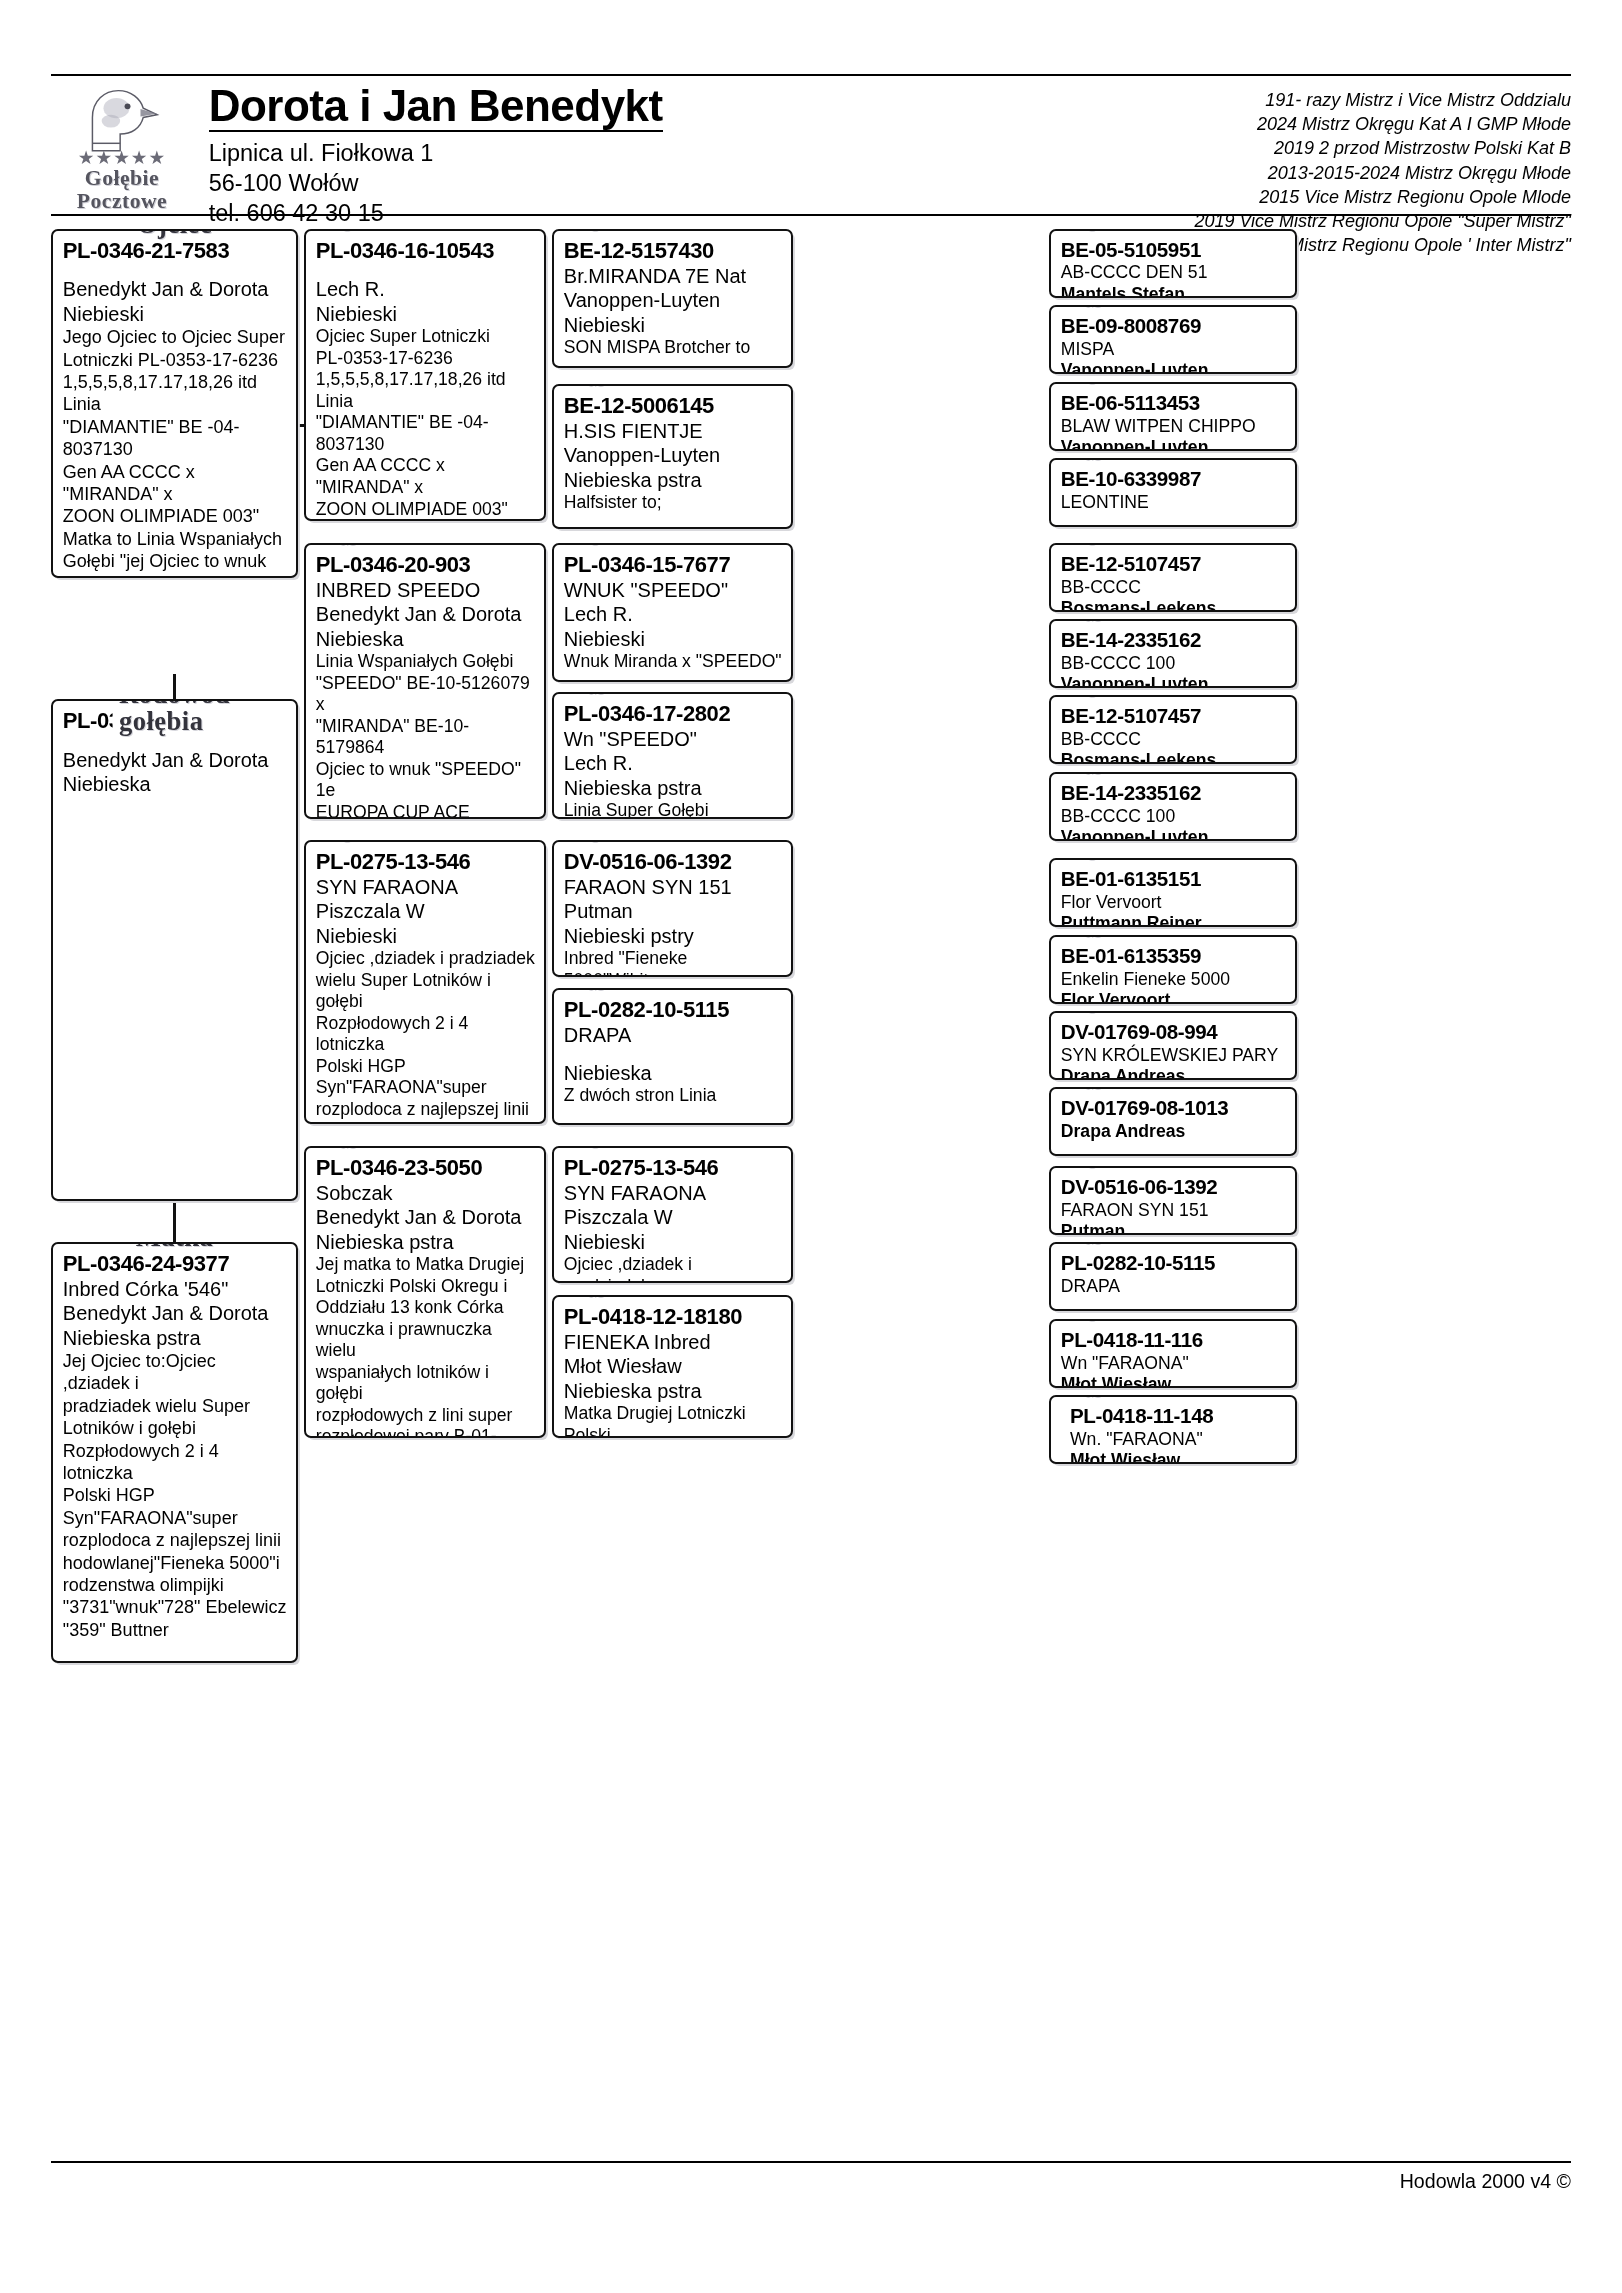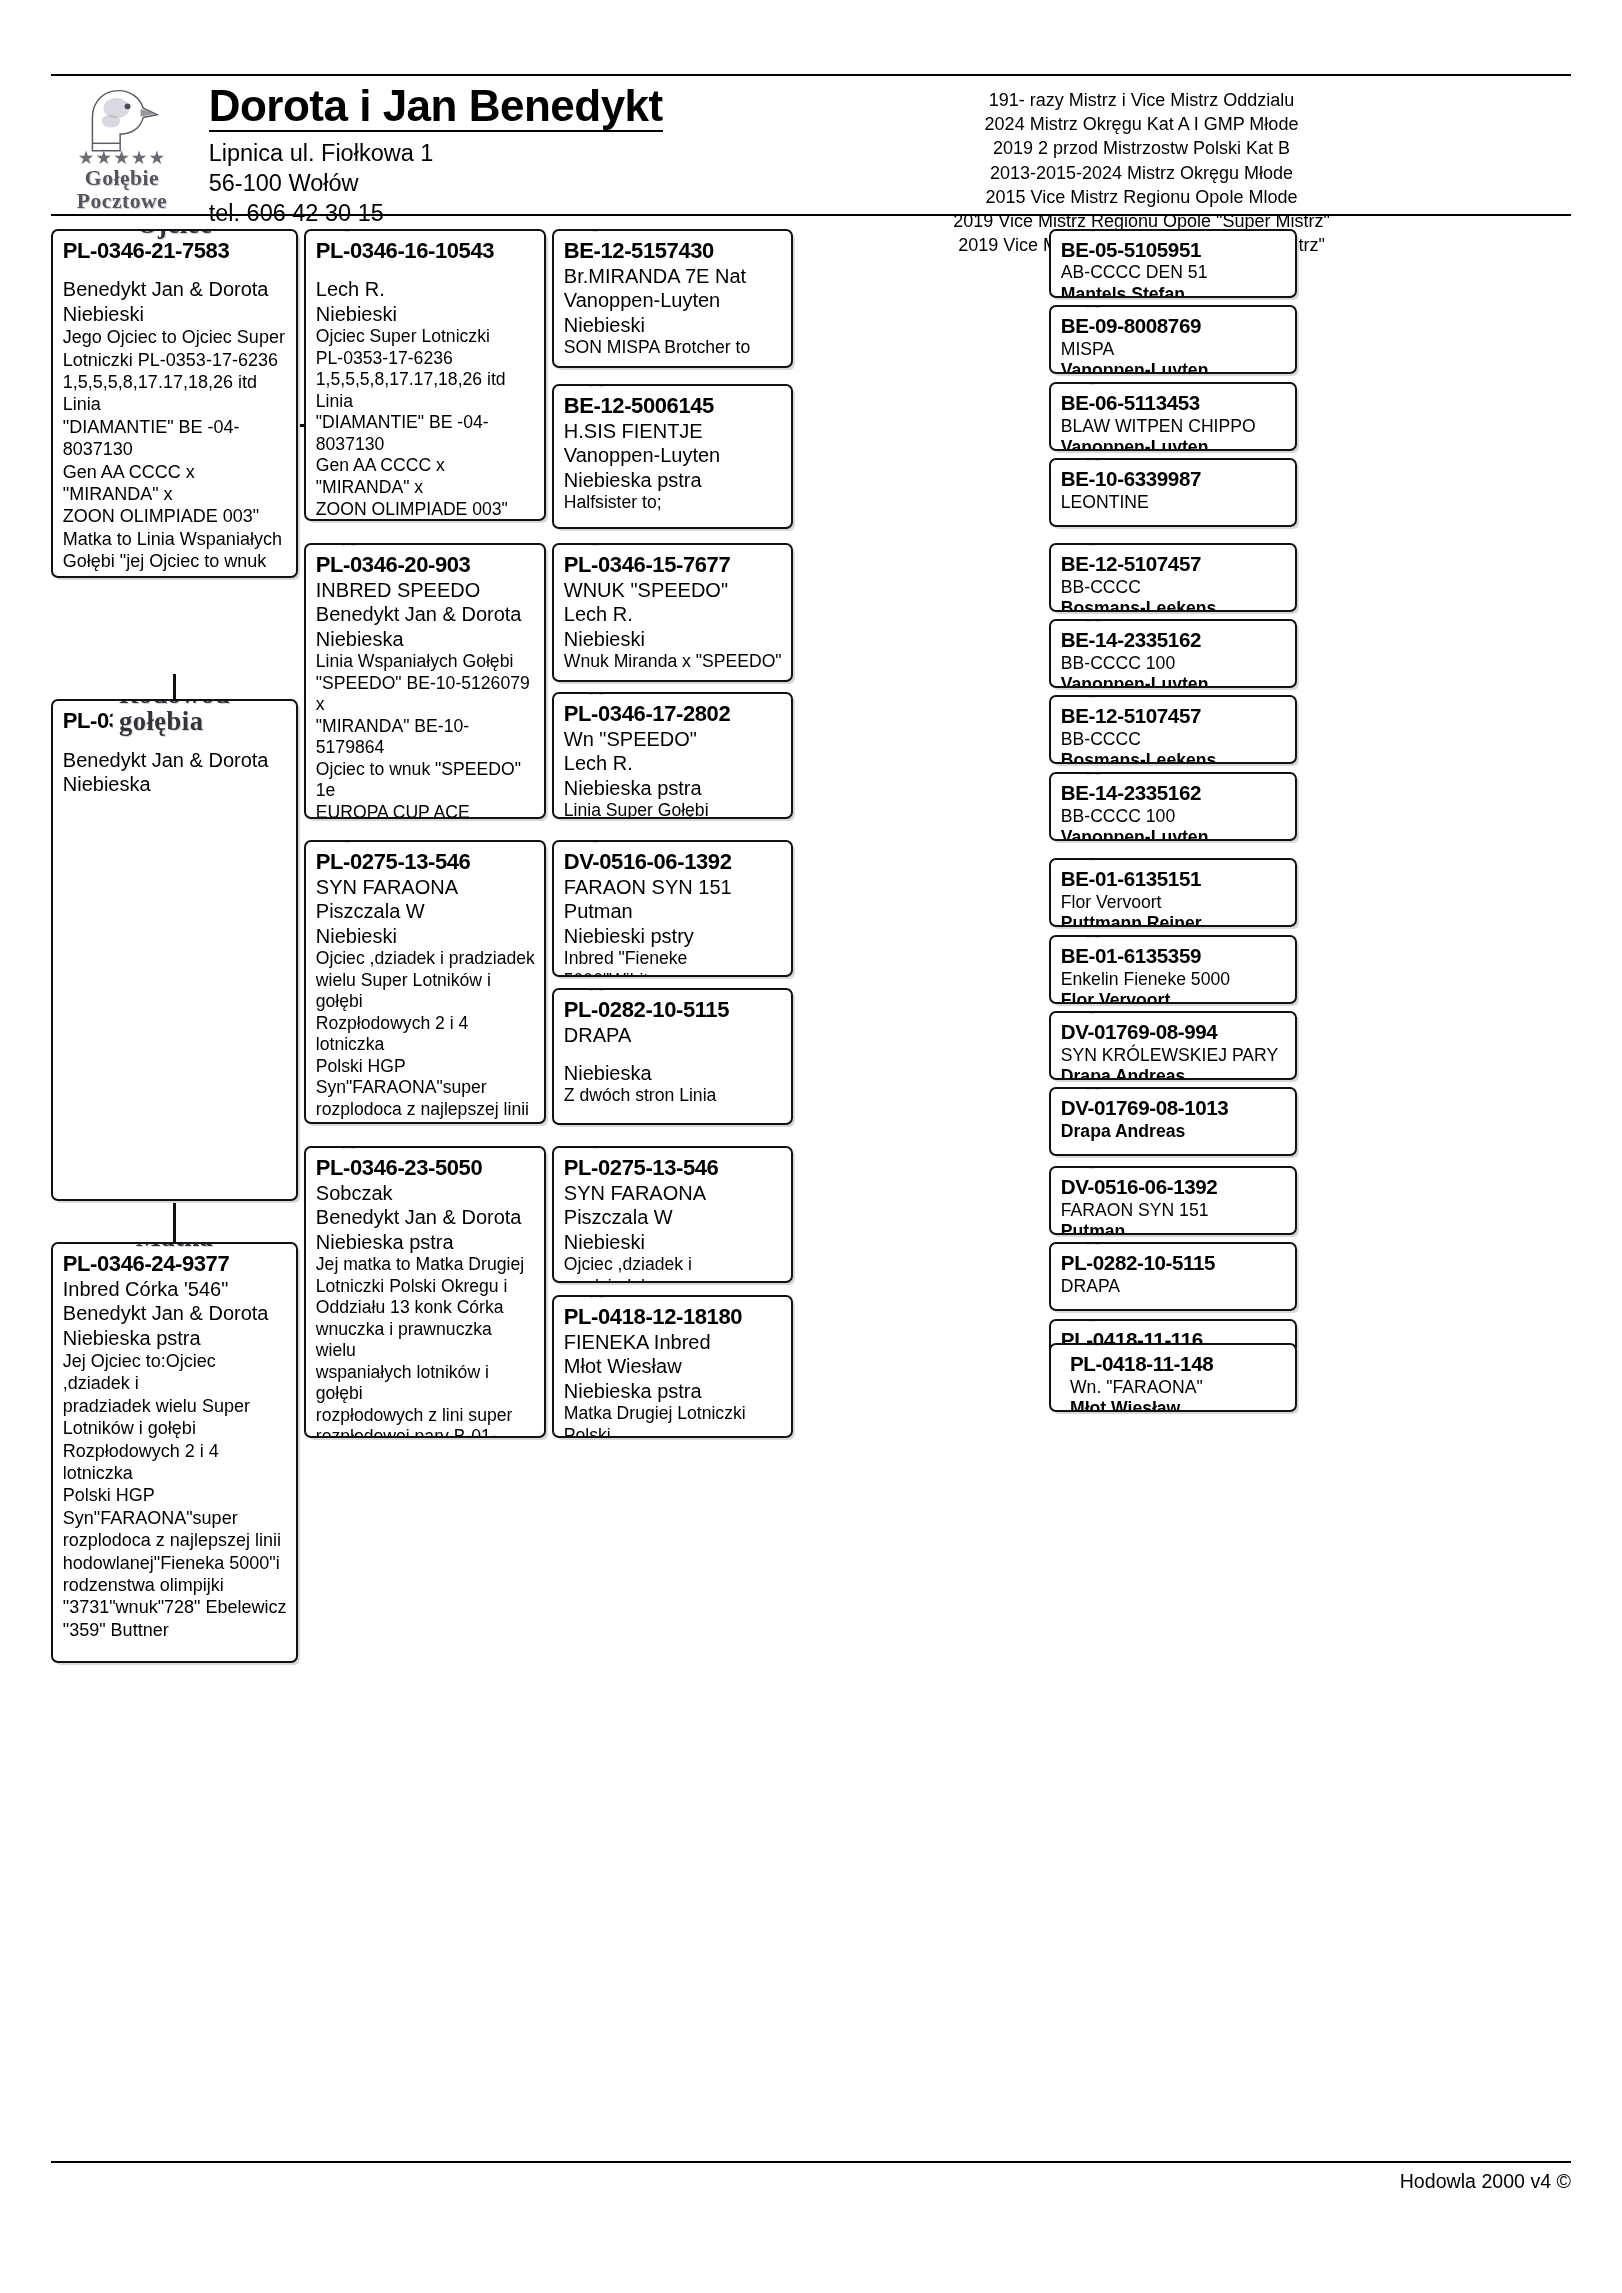--- a/index.html
+++ b/index.html
@@ -23,21 +23,21 @@
   .logo-t1, .logo-t2 {
     font-family: "Liberation Serif", serif; font-weight:700; font-size:21.6px;
     color:#55555f; letter-spacing:0.5px; line-height:1.06; text-shadow: 1px 1px 0 #cfcfd6;
   }
   .addr { flex:none; width:519px; padding-left:15.7px; }
   .owner-name {
     font-size: 44px; font-weight: 700; line-height: 1.0; letter-spacing:-0.5px;
     border-bottom: 2.9px solid #000; display:inline-block; padding-bottom:2px; margin-bottom:5.9px;
   }
   .addr-line { font-size: 23.5px; line-height: 1.28; }
-  .achv { flex:1; text-align:center; padding-top:3.9px; }
+  .achv { flex:1; text-align:right; padding-top:3.9px;font-style:italic; }
   .achv div { font-size: 18px; line-height: 1.345; white-space: nowrap; }
   .hdr-rule-bot { position:absolute; left:51px; top:214px; width:1520px; border-top: 2.9px solid #000; }
 
   
   .tree { position:absolute; left:51px; top:223px; width:1520px; height:1921px; }
 
   .col { position:absolute; top:0; }
   .c1 { left: 0px;    width: 247px; }
   .c2 { left: 253px;  width: 242px; }
   .c3 { left: 501px;  width: 241px; }
@@ -415,21 +415,21 @@
         <div class="ring-sm">PL-0282-10-5115</div>
         <div class="nm-sm">DRAPA</div>
         <div class="bold-sm"></div>
       </div>
       <div class="bx" style="left:0; top:1096px;  width:248px; height:69px;">
         <div class="legend">O</div>
         <div class="ring-sm">PL-0418-11-116</div>
         <div class="nm-sm">Wn "FARAONA"</div>
         <div class="bold-sm">Młot Wiesław</div>
       </div>
-      <div class="bx" style="left:0; top:1120px;  width:248px; height:69px;padding-left:19px;">
+      <div class="bx" style="left:0; top:1172px;  width:248px; height:69px;padding-left:19px;">
         <div class="legend">M</div>
         <div class="ring-sm">PL-0418-11-148</div>
         <div class="nm-sm">Wn. "FARAONA"</div>
         <div class="bold-sm">Młot Wiesław</div>
       </div>
     </div>
   </div>
 
   <div class="ftr-rule"></div>
   <div class="ftr">Hodowla 2000 v4 ©</div>

